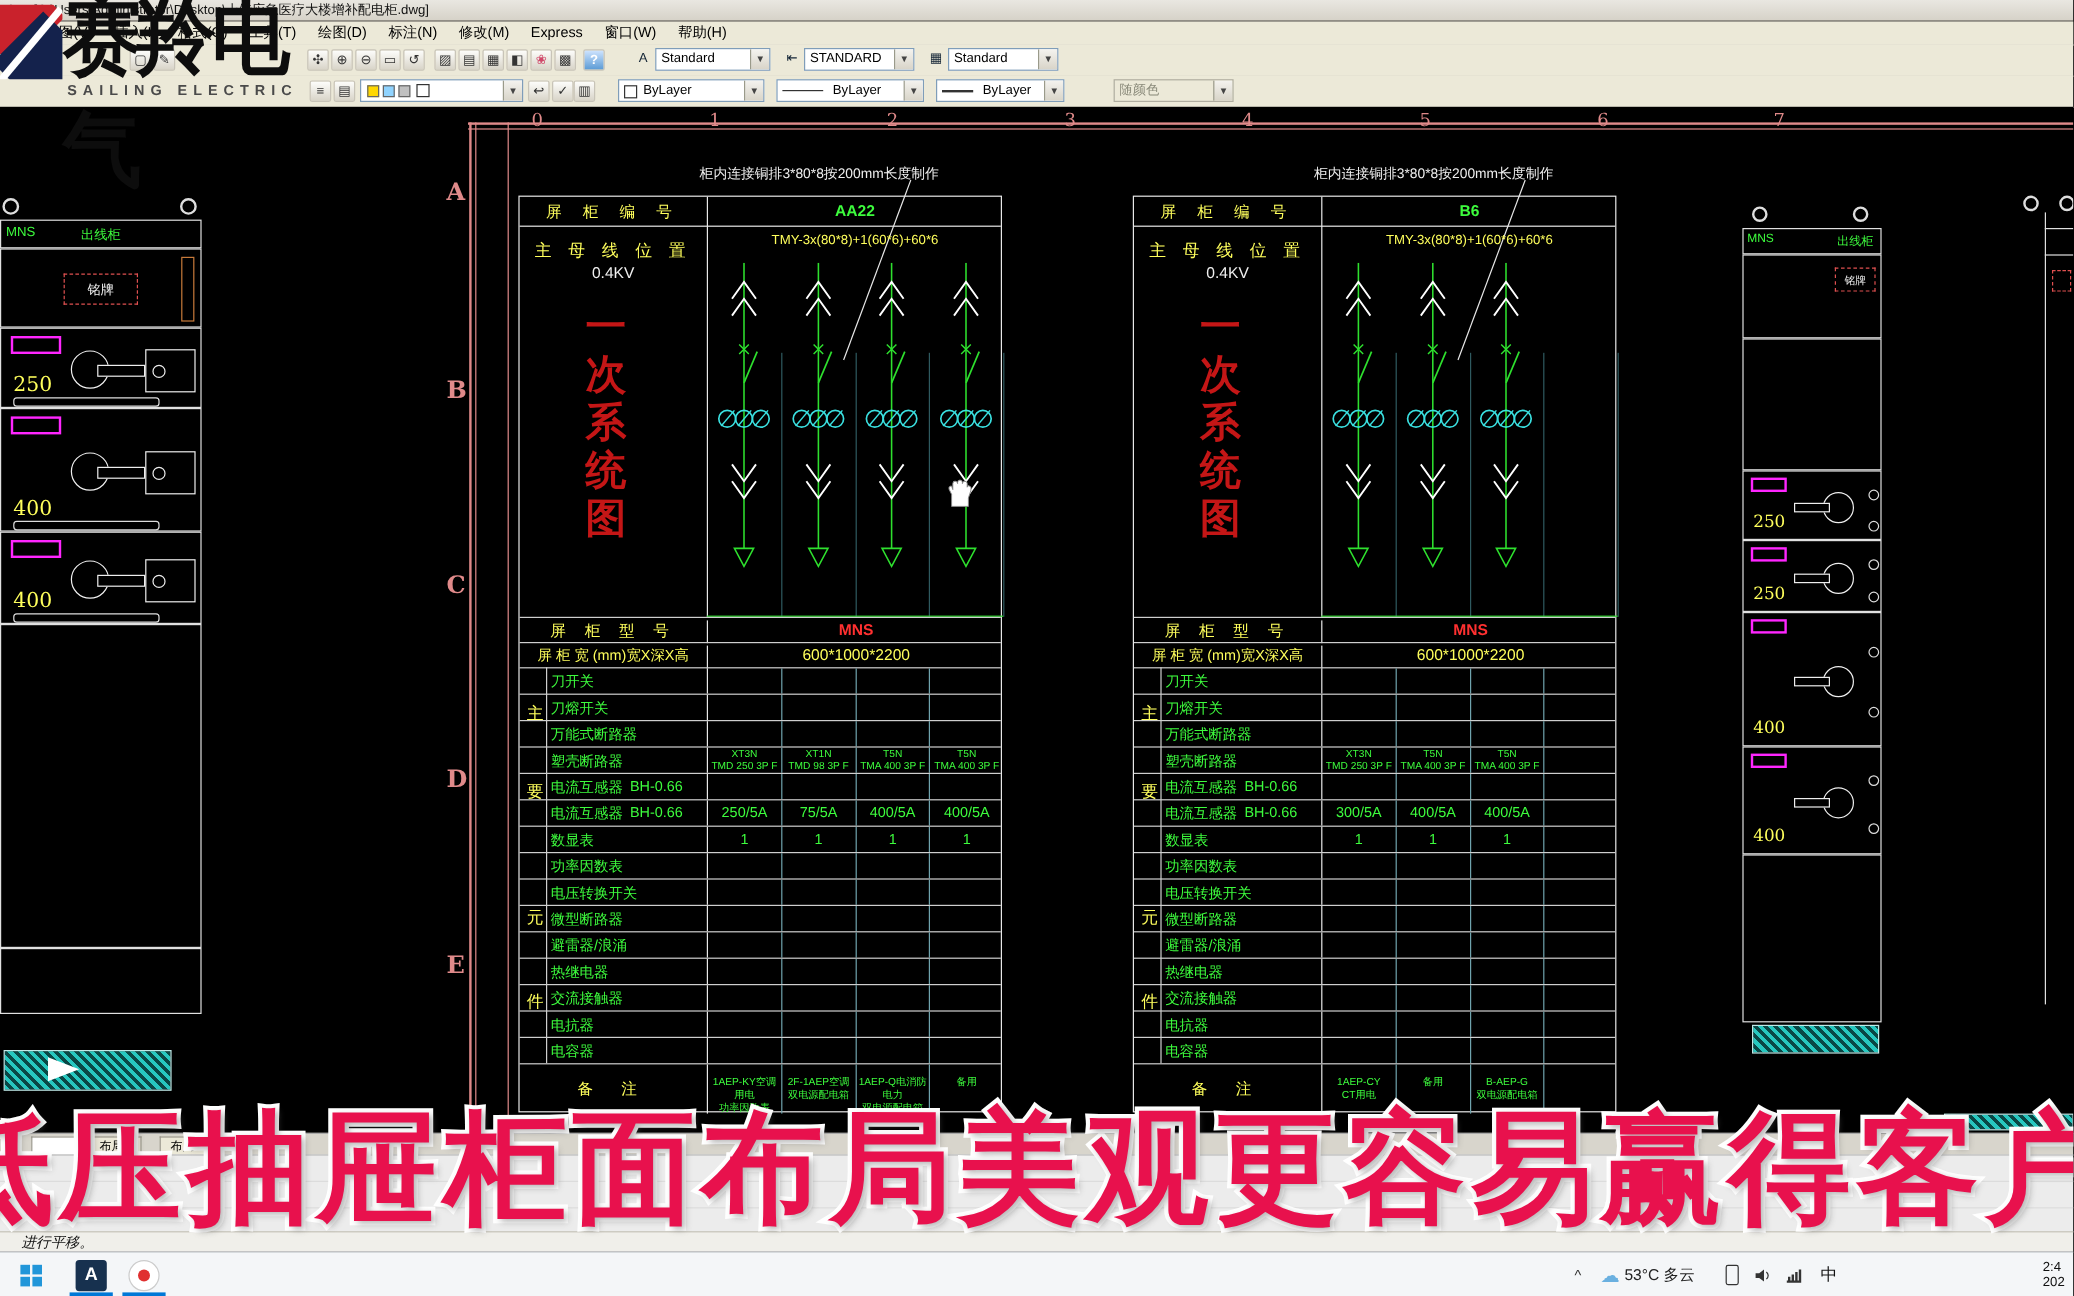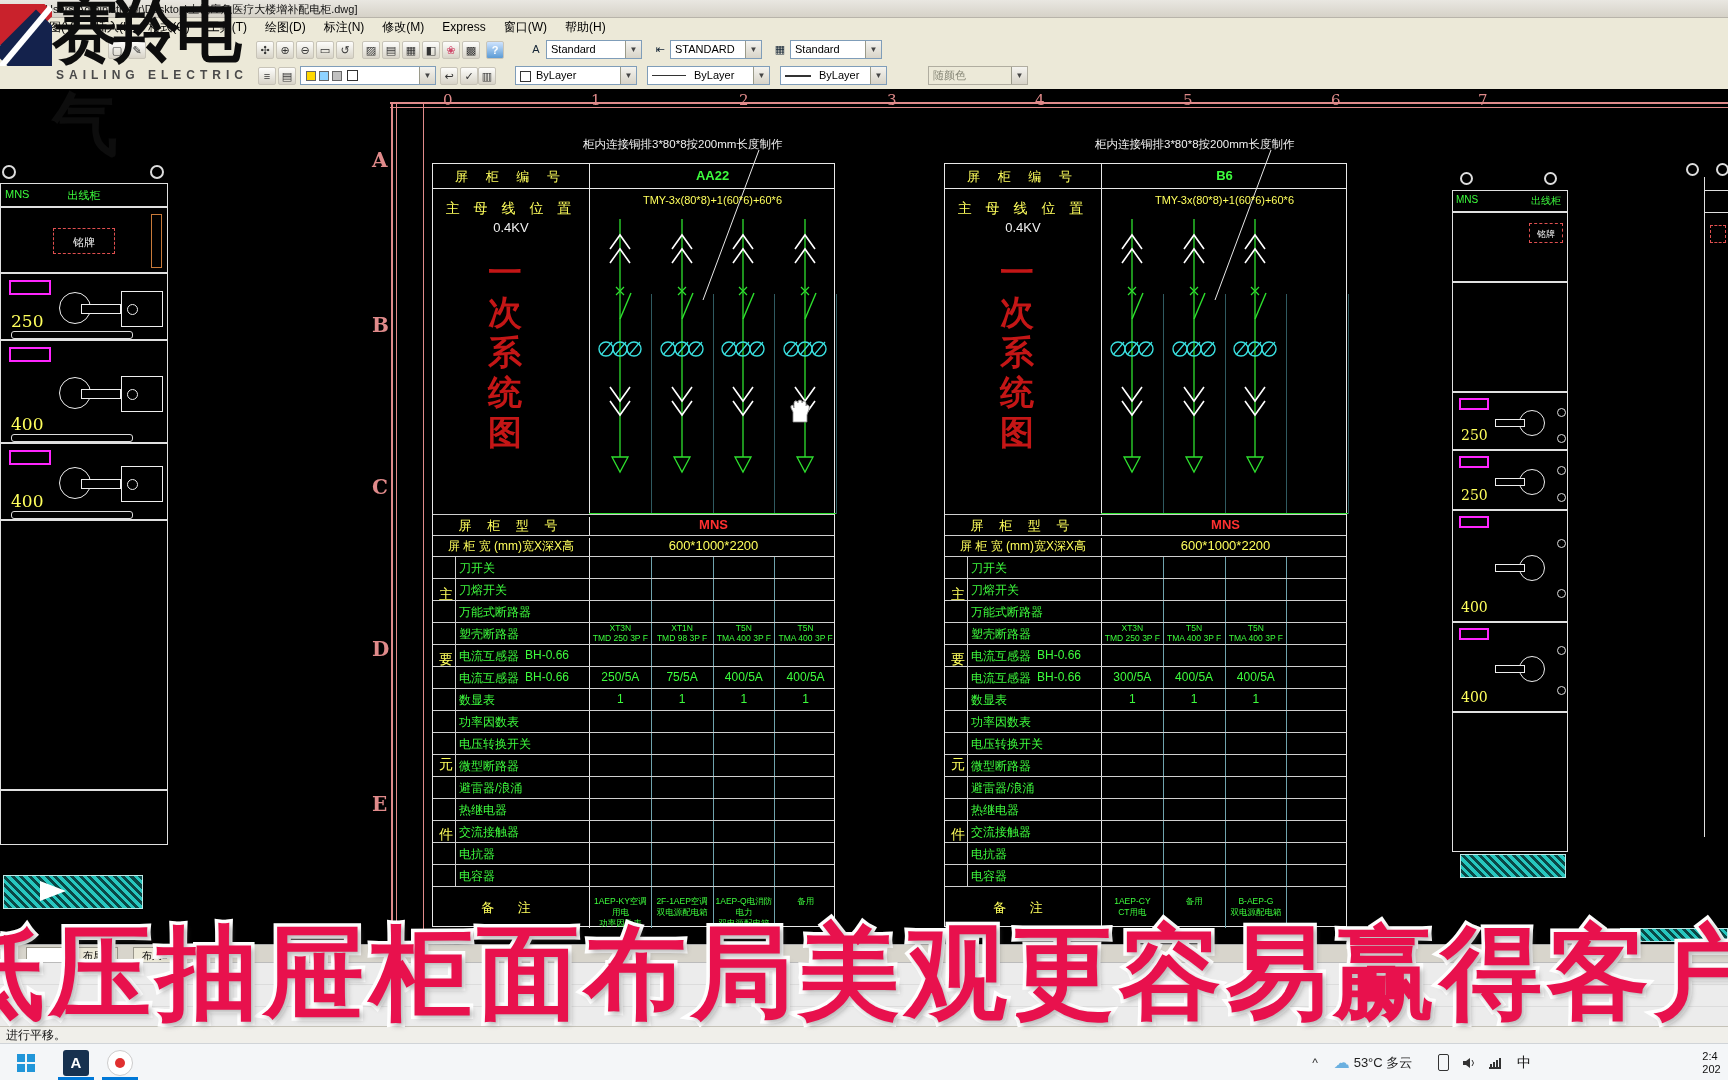--- a/index.html
+++ b/index.html
@@ -40,21 +40,21 @@
   .hatch{position:absolute;background:repeating-linear-gradient(45deg,#27c7bf 0 3px,#0a4745 3px 6px);
          border:1px solid #bfe8e6;box-sizing:border-box;}
   .dashred{position:absolute;border:1px dashed #e05050;box-sizing:border-box;color:#f0f0f0;text-align:center;}
   
   #tabsrow{position:absolute;left:0;top:944px;width:100%;height:18px;background:#d8d5cc;border-top:1px solid #aaa;}
   .mtab{position:absolute;top:2px;height:15px;background:#ece9d8;border:1px solid #9a978c;border-bottom:none;
         font-size:10px;line-height:15px;padding:0 8px;color:#000;}
   #cmdwin{position:absolute;left:0;top:962px;width:100%;height:64px;background:#ececec;border-top:1px solid #bbb;}
   .cmdline{height:21px;border-bottom:1px solid #dcdcdc;}
   #statusline{position:absolute;left:0;top:1026px;width:100%;height:17px;background:#f0efea;border-top:1px solid #c5c2b8;
-              font-size:12px;color:#111;line-height:17px;padding-left:6px;box-sizing:border-box;}
+              font-size:12px;color:#111;line-height:17px;padding-left:18px;box-sizing:border-box;font-style:italic;}
   #taskbar{position:absolute;left:0;top:1043px;width:100%;height:37px;background:#f4f6f8;border-top:1px solid #d0d4d8;}
   .tbarico{position:absolute;top:4px;height:29px;display:flex;align-items:center;justify-content:center;}
   
   #banner{position:absolute;left:-58px;top:906px;white-space:nowrap;font-size:102px;font-weight:bold;
           letter-spacing:5px;color:#e8114d;-webkit-text-stroke:7px #fff;paint-order:stroke fill;
           text-shadow:3px 3px 5px rgba(100,100,100,.45);z-index:50;font-family:"DejaVu Sans",sans-serif;}
   #logo{position:absolute;left:0;top:0;width:270px;height:95px;z-index:60;pointer-events:none;}
   #logo .cn{position:absolute;left:52px;top:-12px;font-size:66px;font-weight:900;color:#0d0d0d;
             letter-spacing:-4px;font-family:"DejaVu Serif",serif;transform:scaleY(1.05);}
   #logo .en{position:absolute;left:56px;top:68px;font-size:12px;letter-spacing:5px;color:#4a4a4a;font-weight:bold;}

